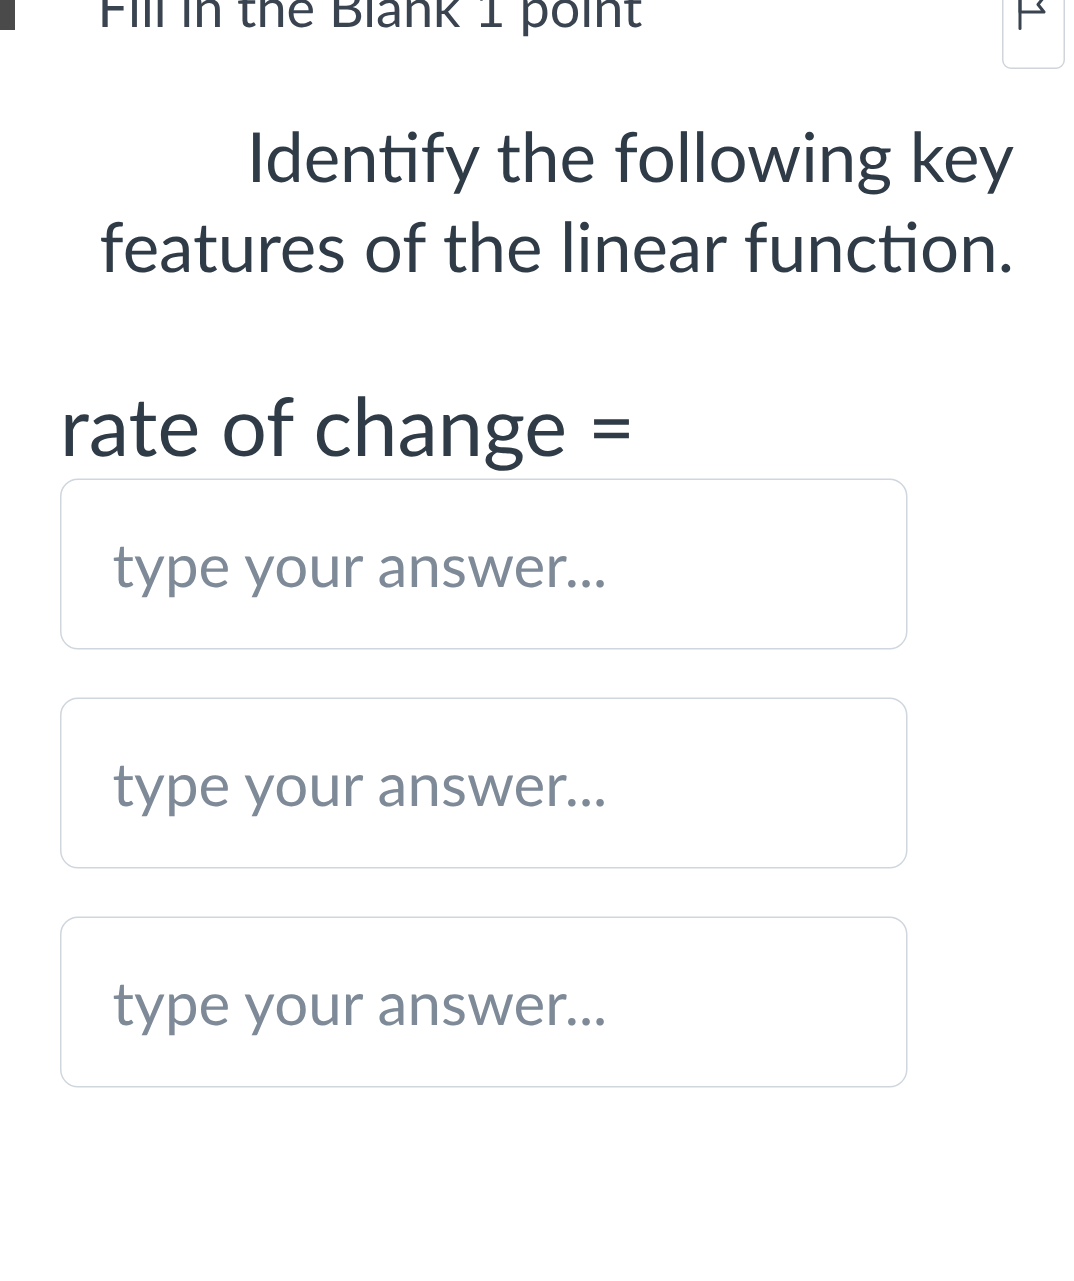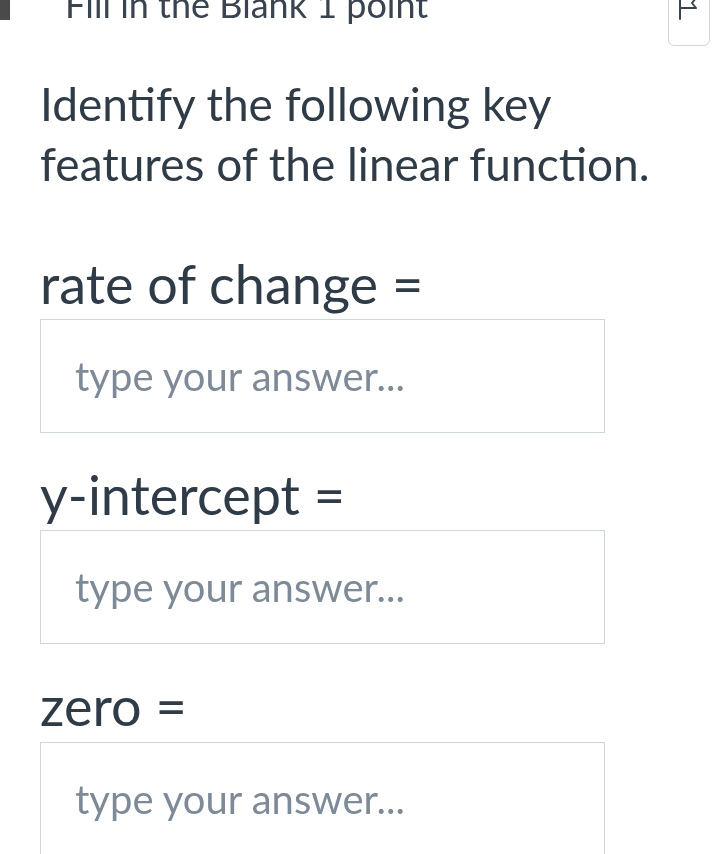--- a/index.html
+++ b/index.html
@@ -57,36 +57,37 @@
     }
     .content {
       padding: 56px 40px 0 40px;
     }
     .instruction {
       font-size: 46px;
       line-height: 1.3;
       color: #2f3b47;
       font-weight: 400;
       margin-bottom: 60px;
+      text-align: right;
     }
     .field-group {
       margin-bottom: 32px;
     }
     .field-label {
       font-size: 54px;
       color: #2f3b47;
       font-weight: 400;
       line-height: 1.1;
       margin-bottom: 6px;
     }
     .answer-input {
       width: 565px;
       height: 114px;
       border: 1px solid #cfd6dd;
-      border-radius: 0;
+      border-radius: 12px;
       background: #ffffff;
       font-size: 40px;
       color: #2f3b47;
       padding: 0 34px;
       font-family: inherit;
       outline: none;
     }
     .answer-input::placeholder {
       color: #7e8a97;
       opacity: 1;
@@ -110,21 +111,19 @@
 
 <div class="content">
   <div class="instruction">Identify the following key features of the linear function.</div>
 
   <div class="field-group">
     <div class="field-label">rate of change =</div>
     <input type="text" class="answer-input" placeholder="type your answer..." style="">
   </div>
 
   <div class="field-group">
-    <div class="field-label">y-intercept =</div>
     <input type="text" class="answer-input" placeholder="type your answer..." style="">
   </div>
 
   <div class="field-group">
-    <div class="field-label">zero =</div>
     <input type="text" class="answer-input" placeholder="type your answer..." style="">
   </div>
 </div>
 
 </body></html>

